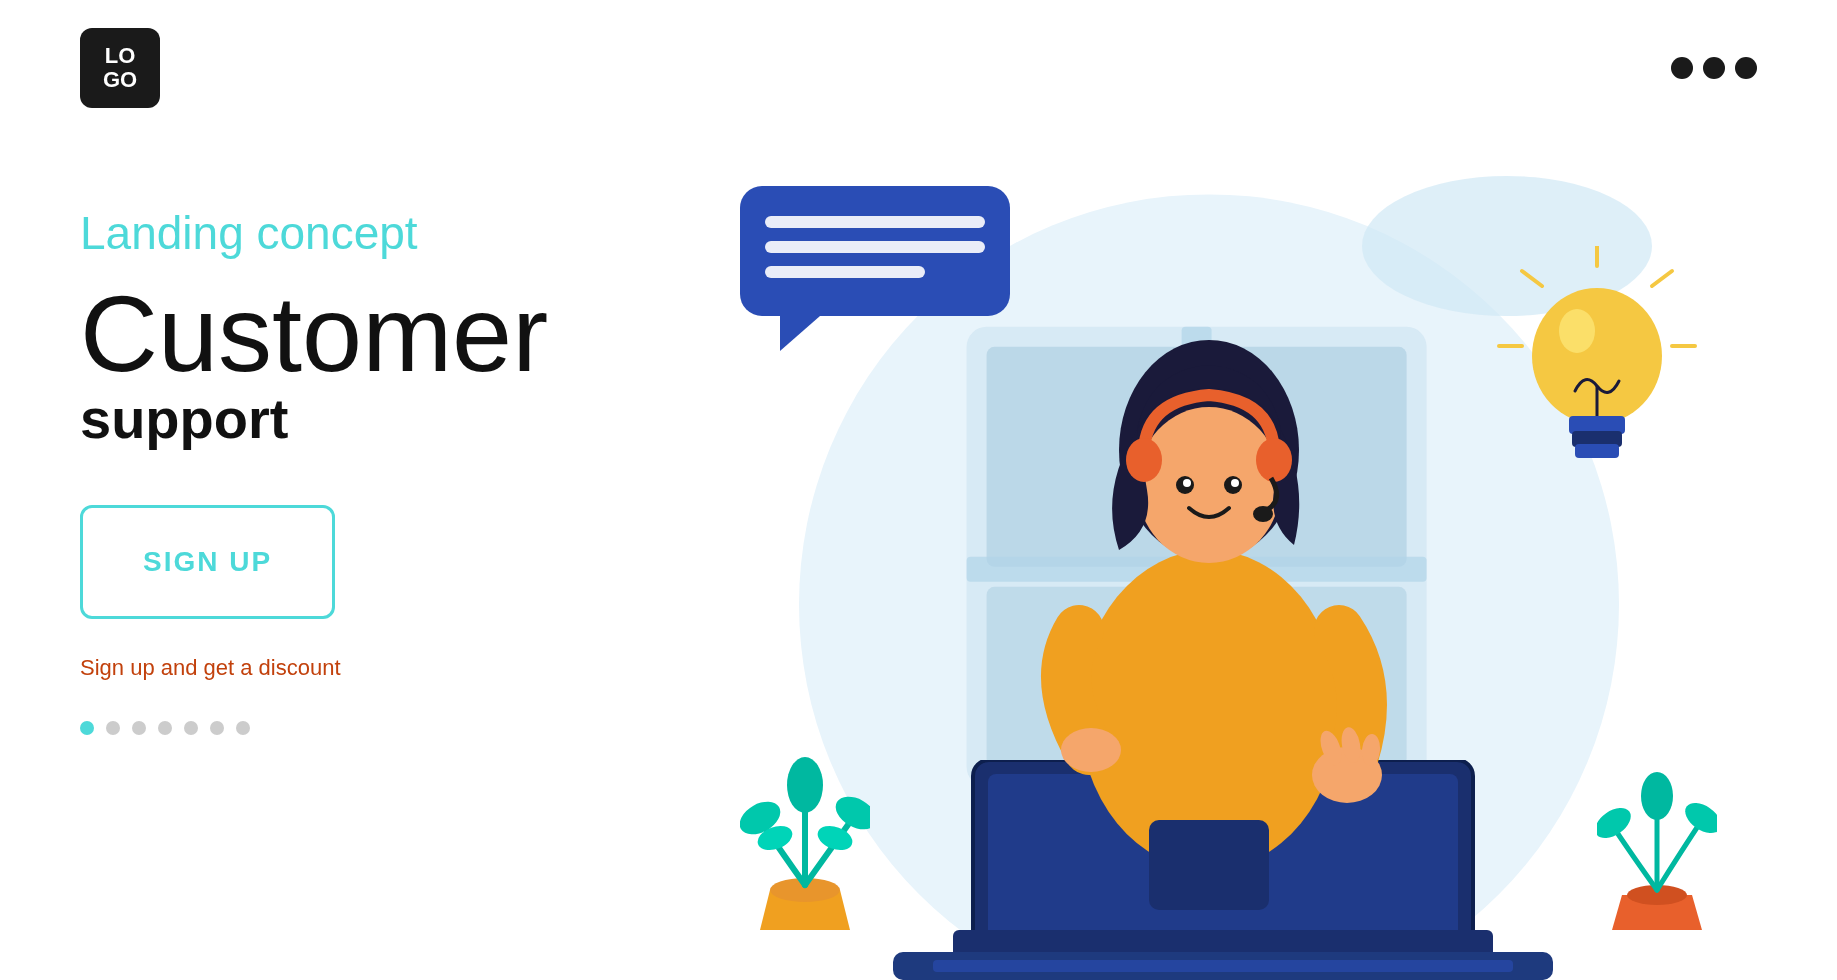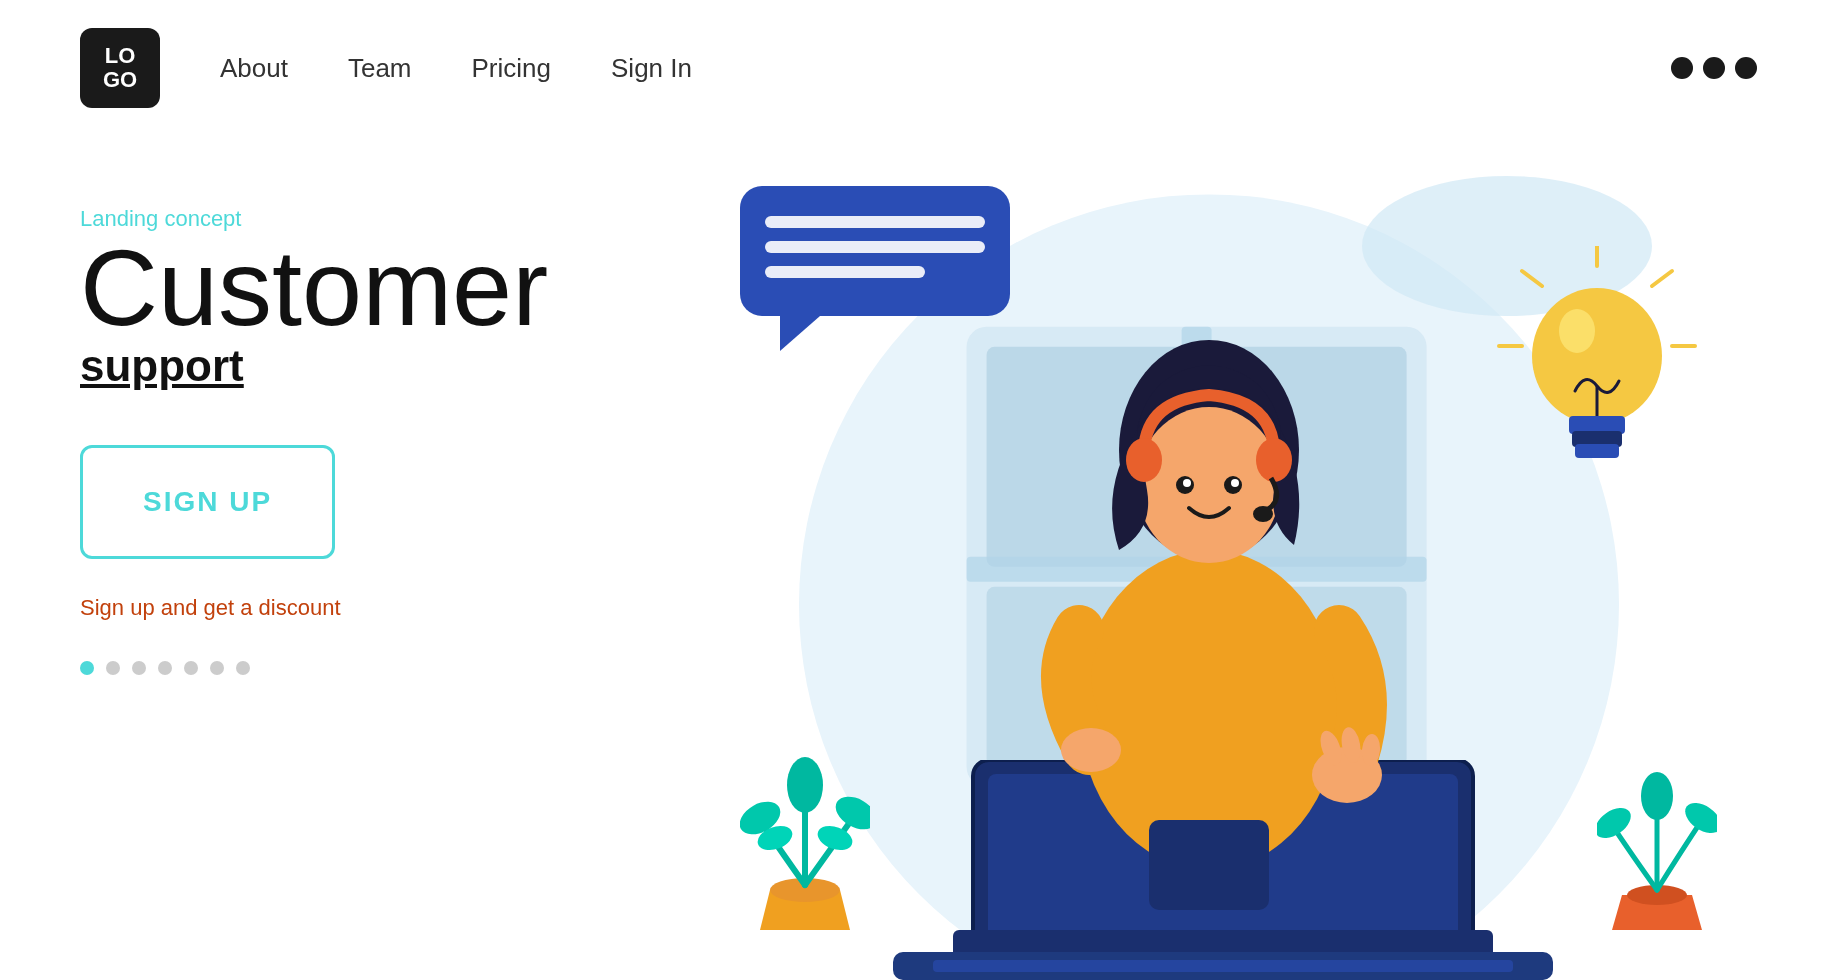--- a/index.html
+++ b/index.html
@@ -71,39 +71,38 @@
     }
 
     
     .left-content {
       width: 580px;
       padding-top: 40px;
       flex-shrink: 0;
       z-index: 10;
     }
     .landing-concept-label {
-      font-size: 22px;
+      font-size: 46px;
       color: #4dd9d9;
       font-weight: 400;
-      margin-bottom: 2px;
+      margin-bottom: 20px;
     }
     .headline-customer {
       font-size: 108px;
       font-weight: 400;
       color: #111;
       line-height: 1;
       margin-bottom: 0;
     }
     .headline-support {
-      font-size: 44px;
+      font-size: 56px;
       font-weight: 700;
       color: #111;
       line-height: 1.1;
       margin-bottom: 55px;
-      text-decoration: underline;
     }
     .signup-button {
       display: inline-block;
       border: 3px solid #4dd9d9;
       border-radius: 12px;
       padding: 38px 60px;
       font-size: 28px;
       font-weight: 700;
       color: #4dd9d9;
       letter-spacing: 2px;
@@ -223,26 +222,20 @@
       z-index: 1;
     }
   </style>
 </head>
 <body>
 
 <header class="header">
   <div class="logo-box">
     <span><span>LO</span><br><span>GO</span></span>
   </div>
-  <nav class="nav">
-    <span class="nav-item">About</span>
-    <span class="nav-item">Team</span>
-    <span class="nav-item">Pricing</span>
-    <span class="nav-item">Sign In</span>
-  </nav>
   <div class="three-dots">
     <div class="dot-large"></div>
     <div class="dot-large"></div>
     <div class="dot-large"></div>
   </div>
 </header>
 
 <main class="main">
 
   <div class="left-content">

